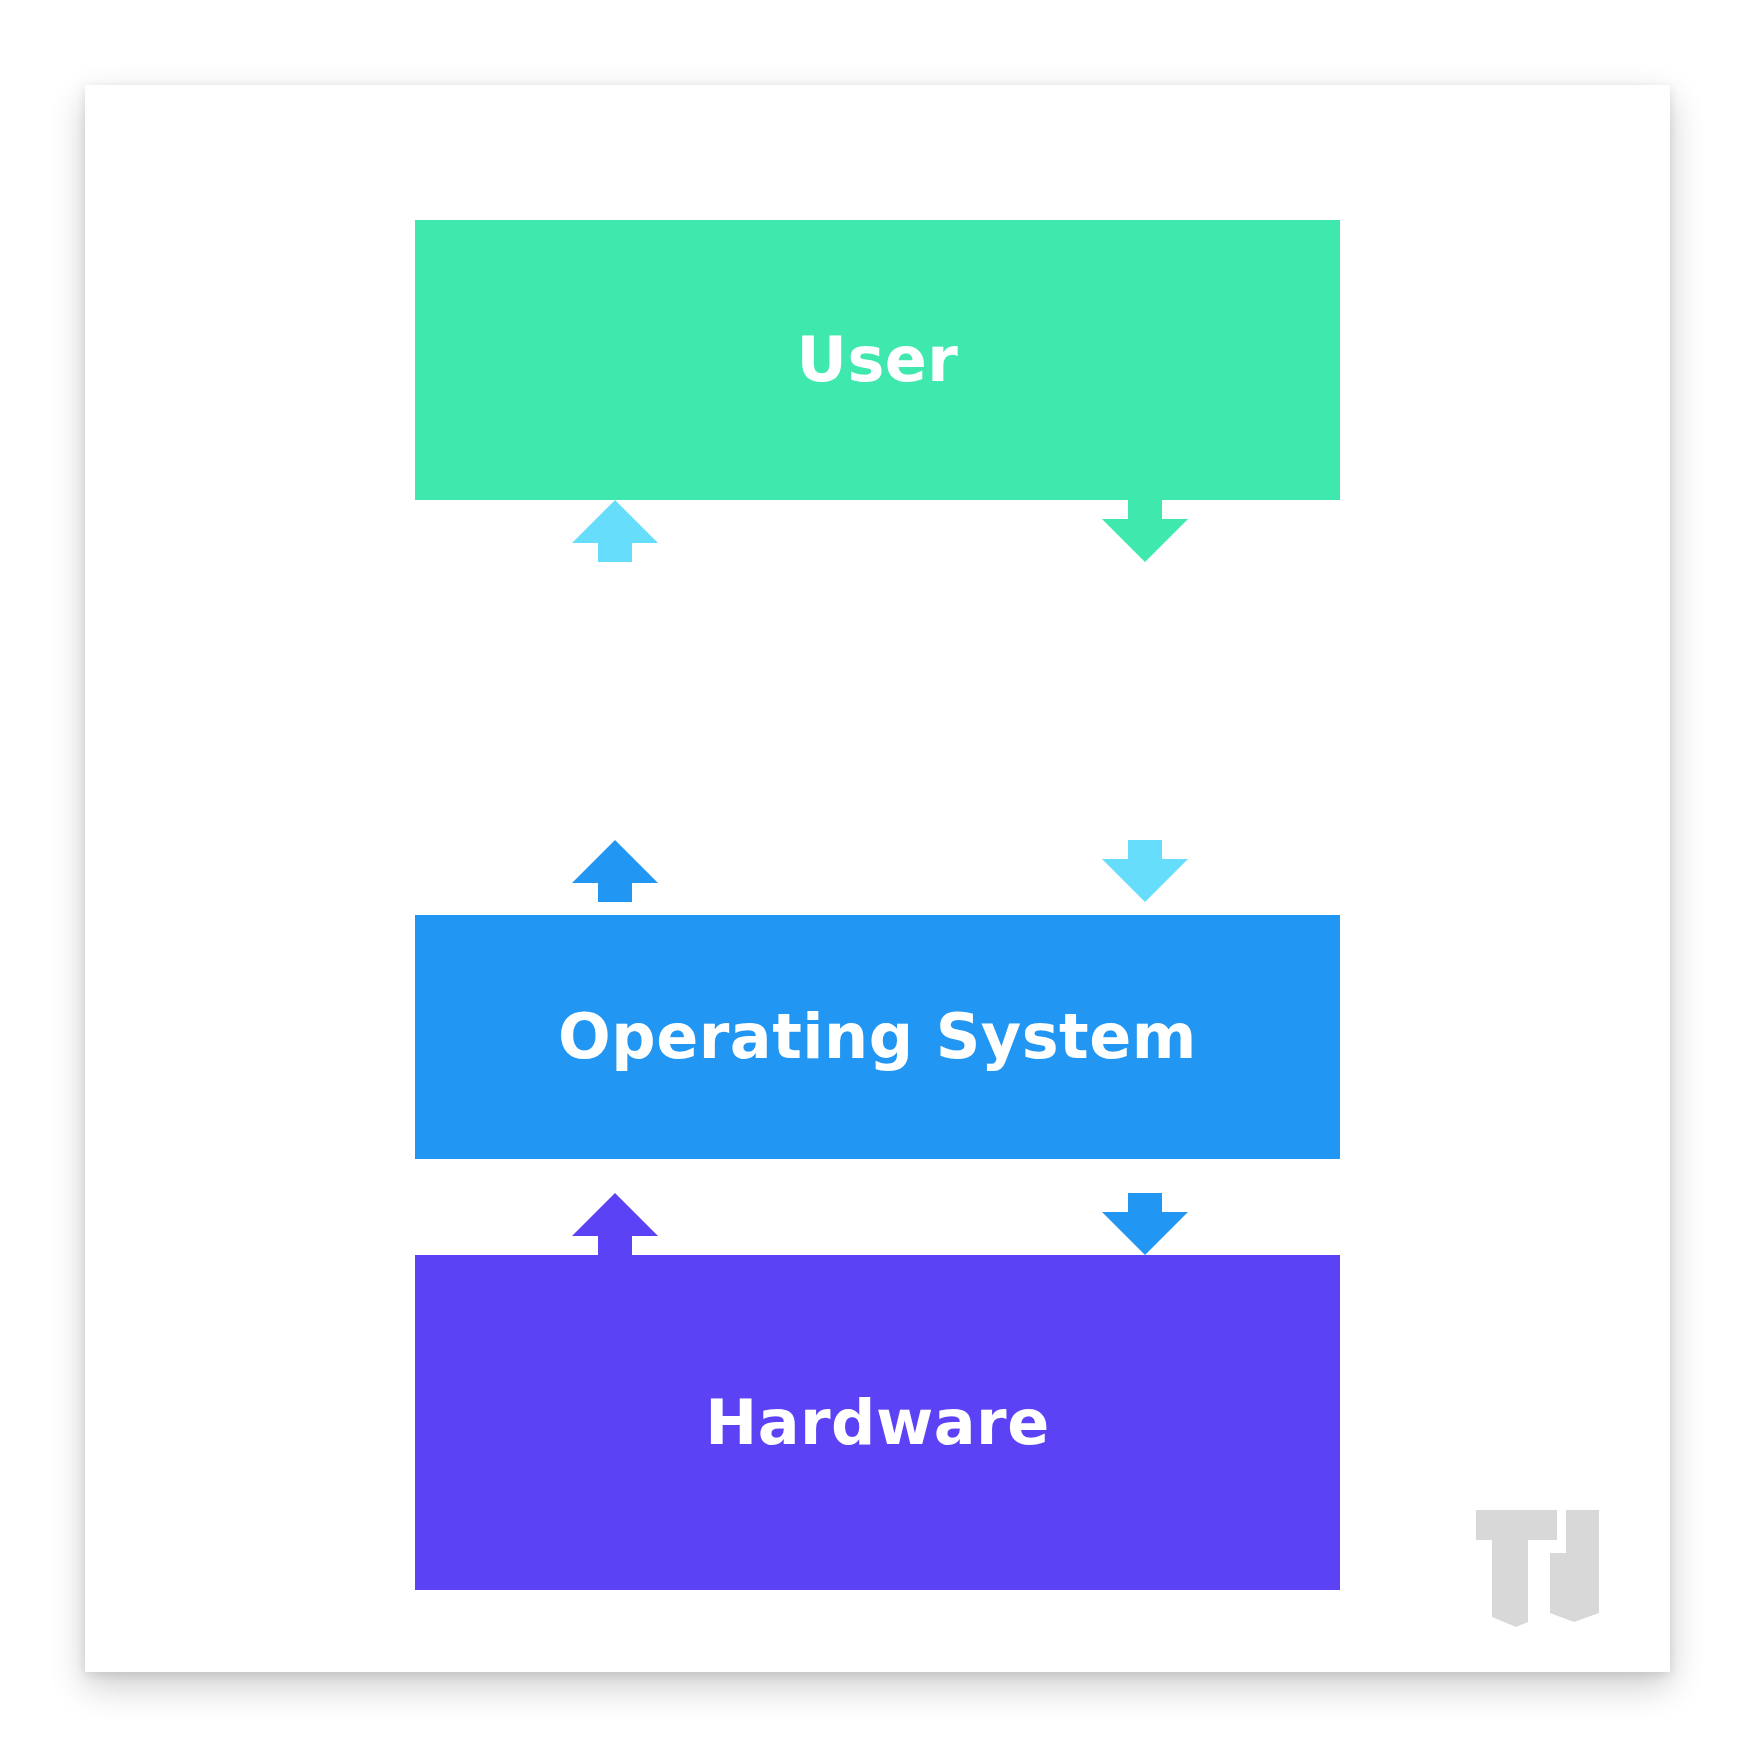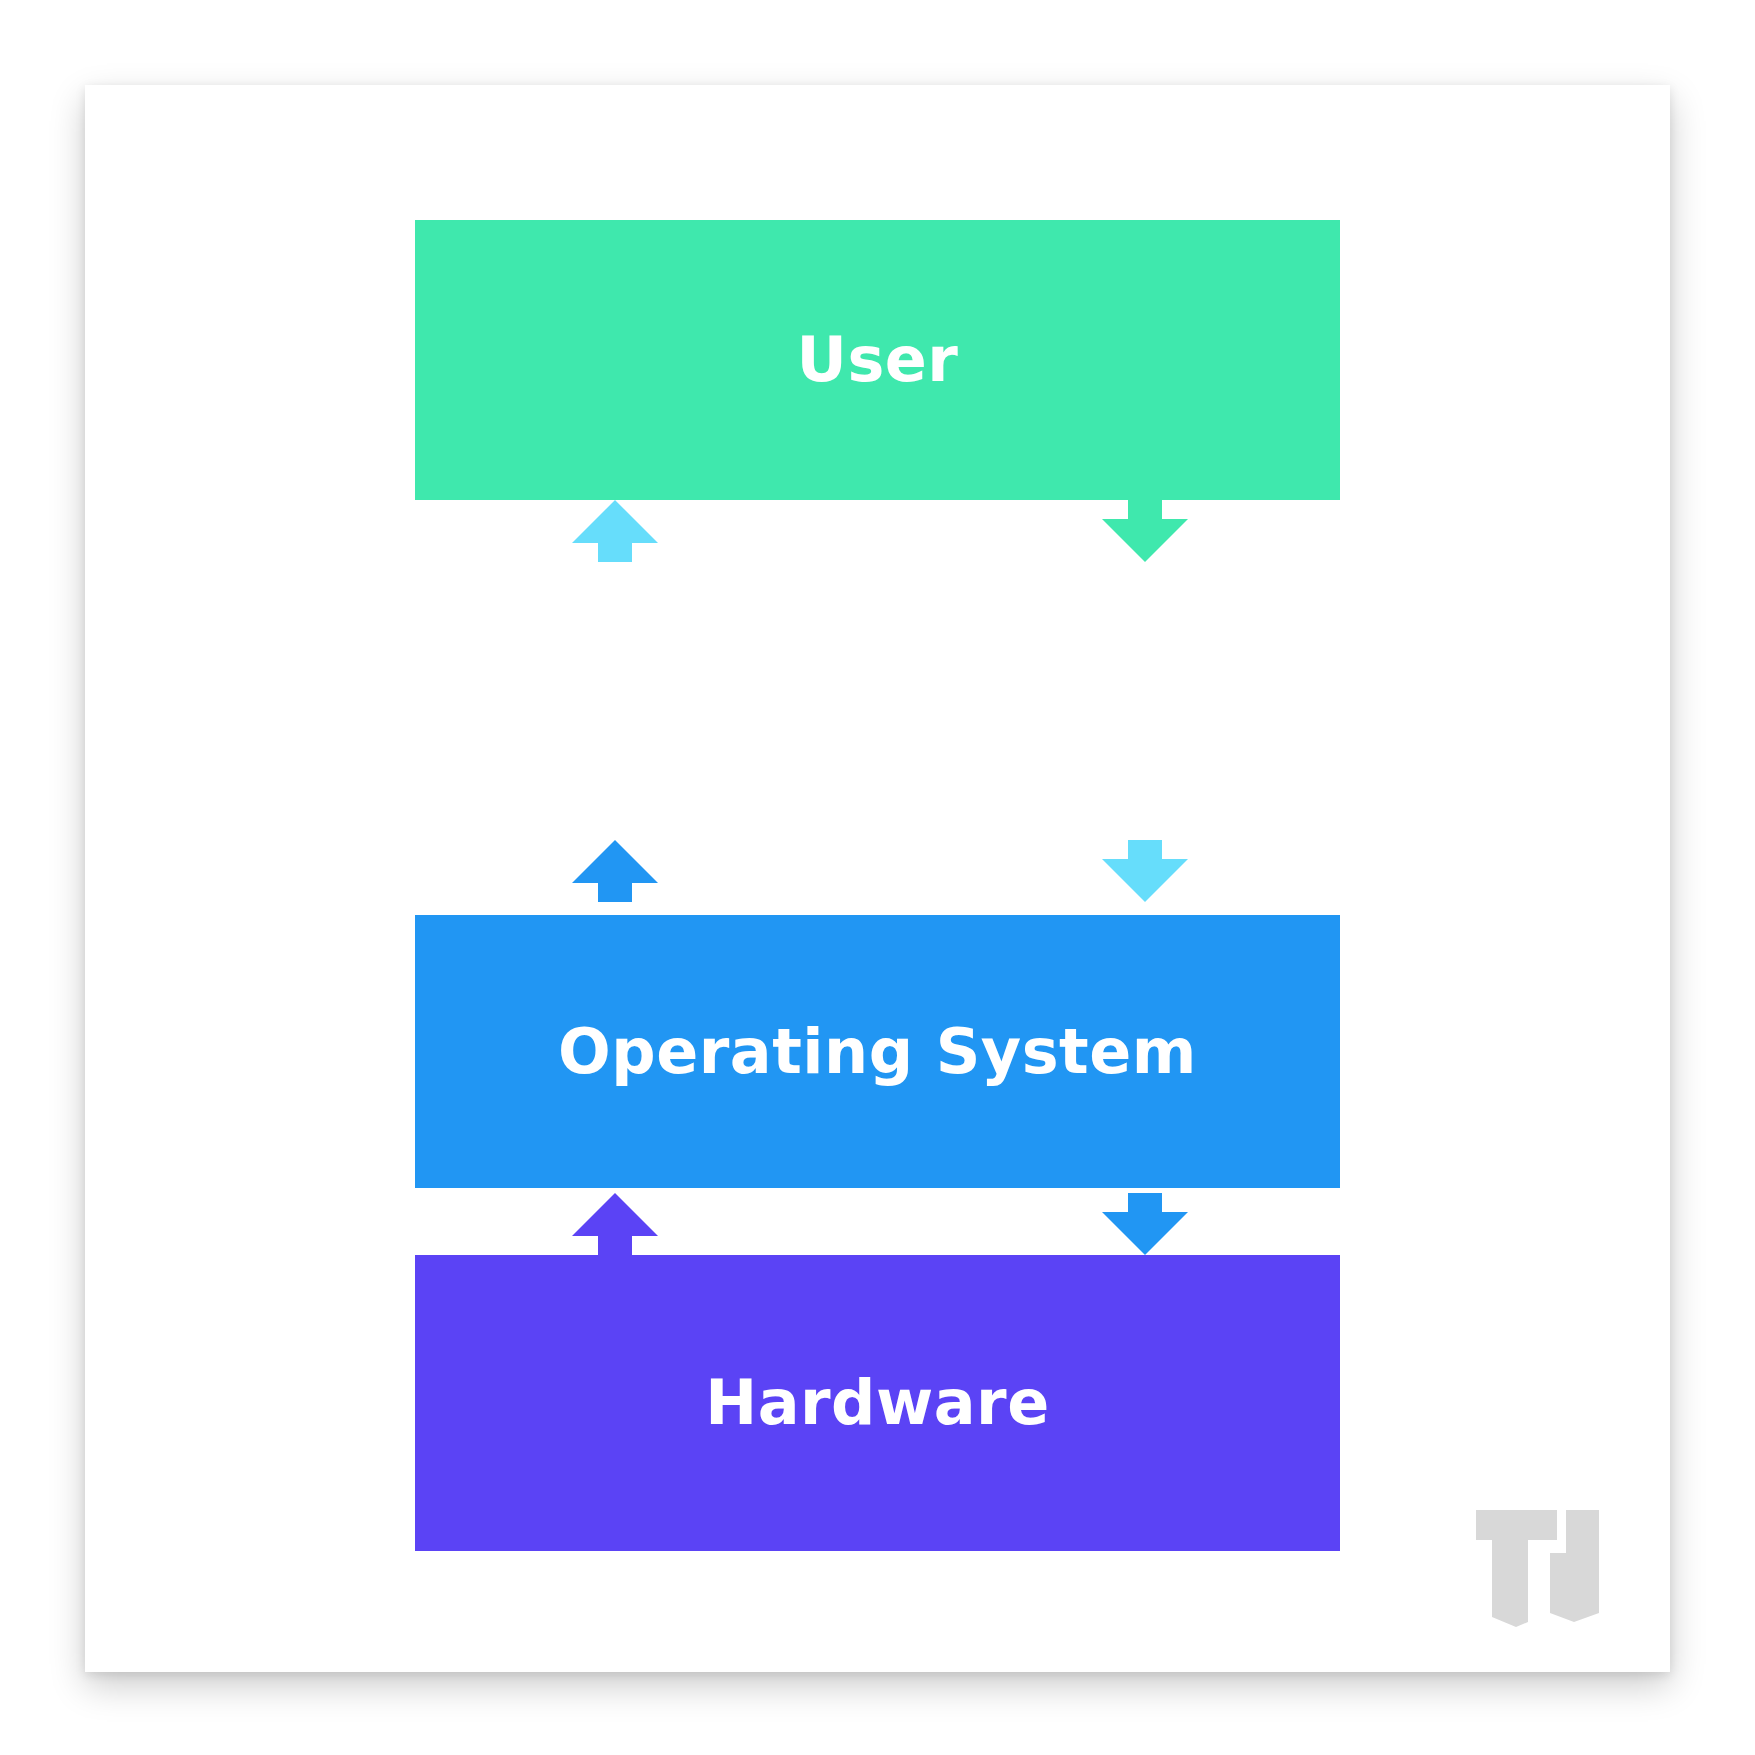--- a/index.html
+++ b/index.html
@@ -48,22 +48,22 @@
     font-weight: bold;
     font-size: 62px;
     letter-spacing: 0.5px;
     line-height: 1;
     white-space: nowrap;
     font-family: "DejaVu Sans", sans-serif;
   }
 
   #box-user        { top: 135px; height: 280px; }
   #box-application { top: 475px; height: 280px; }
-  #box-os          { top: 830px; height: 273px; }
-  #box-hardware    { top: 1170px; height: 296px; }
+  #box-os          { top: 830px; height: 244px; }
+  #box-hardware    { top: 1170px; height: 335px; }
 
   
   .arrow {
     position: absolute;
     width: 86px;
     height: 62px;
   }
   .arrow svg { display: block; width: 86px; height: 62px; }
 
   

